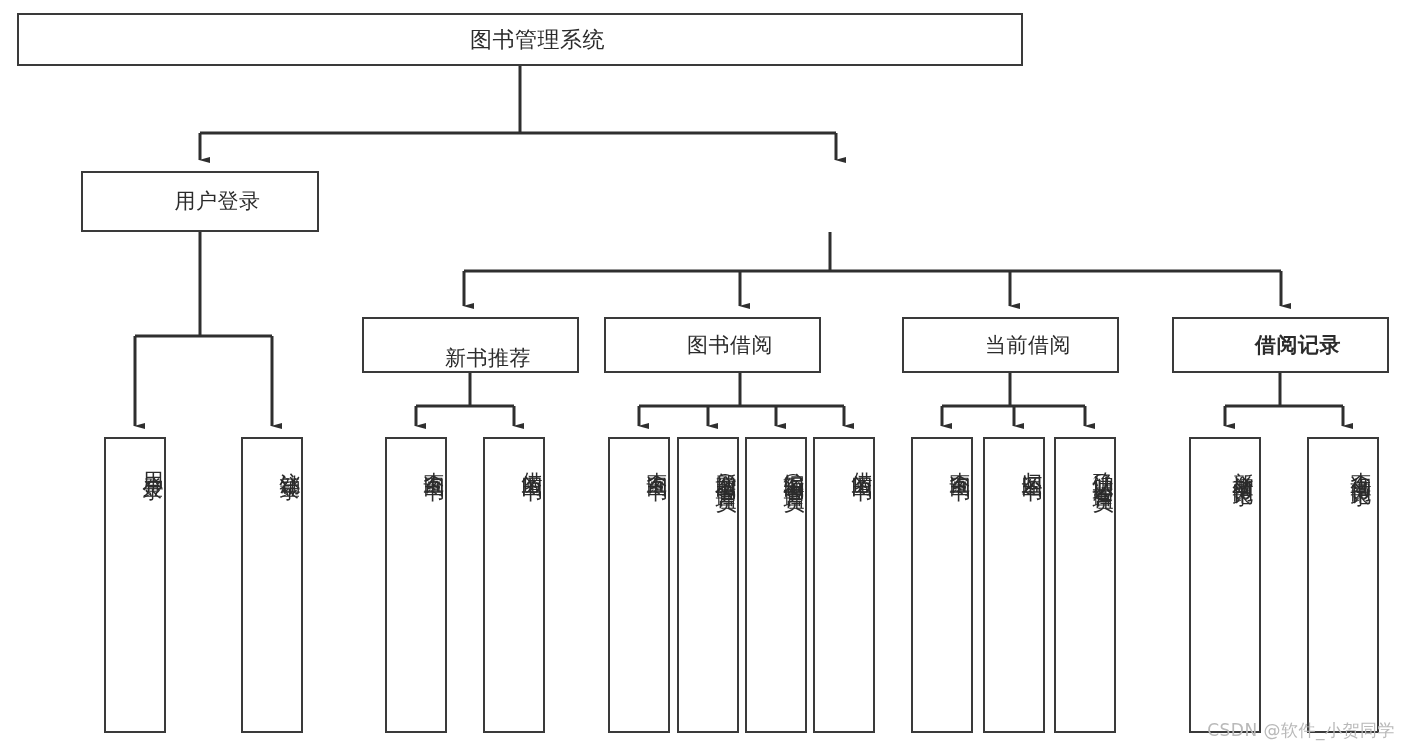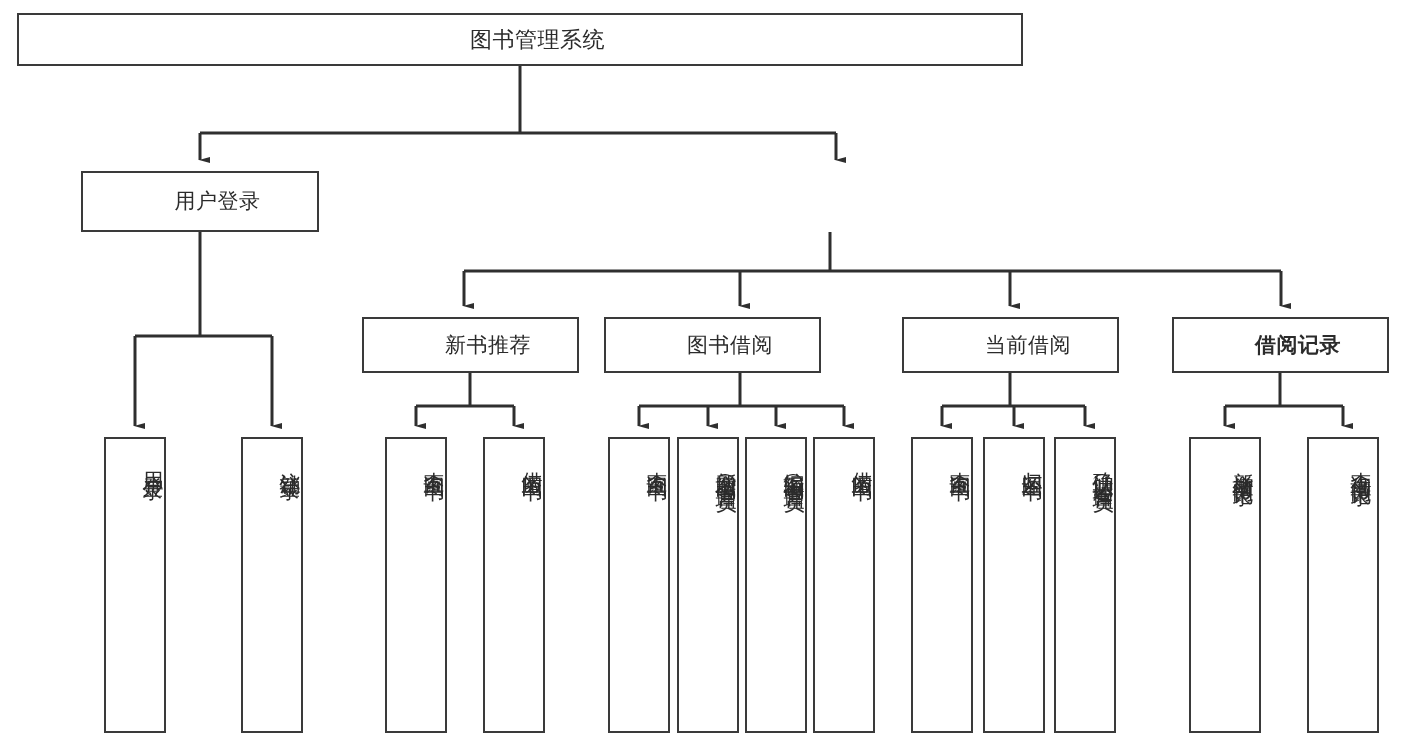--- a/index.html
+++ b/index.html
@@ -130,21 +130,21 @@
   </svg>
 
   <div class="node root horiz" style="left:17px; top:13px; width:1006px; height:53px;">
     <span class="label">图书管理系统</span>
   </div>
 
   <div class="node horiz" style="left:81px; top:171px; width:238px; height:61px;">
     <span class="label">用户登录</span>
   </div>
 
-  <div class="node horiz" style="left:362px; top:317px; width:217px; height:56px;">
+  <div class="node horiz" style="left:362px; top:317px; width:217px; height:56px;align-items:flex-end;">
     <span class="label">新书推荐</span>
   </div>
   <div class="node horiz" style="left:604px; top:317px; width:217px; height:56px;">
     <span class="label">图书借阅</span>
   </div>
   <div class="node horiz" style="left:902px; top:317px; width:217px; height:56px;">
     <span class="label">当前借阅</span>
   </div>
   <div class="node horiz" style="left:1172px; top:317px; width:217px; height:56px;font-weight:bold;">
     <span class="label">借阅记录</span>
@@ -183,14 +183,15 @@
   <div class="node vert" style="left:1054px; top:437px; width:62px; height:296px;">
     <span class="label">确认归还（管理员）</span>
   </div>
   <div class="node vert" style="left:1189px; top:437px; width:72px; height:296px;">
     <span class="label">新增借阅记录</span>
   </div>
   <div class="node vert" style="left:1307px; top:437px; width:72px; height:296px;">
     <span class="label">查询借阅记录</span>
   </div>
 
+  <div class="watermark">CSDN @软件_小贺同学</div>
 
 </div>
 
 </body></html>

